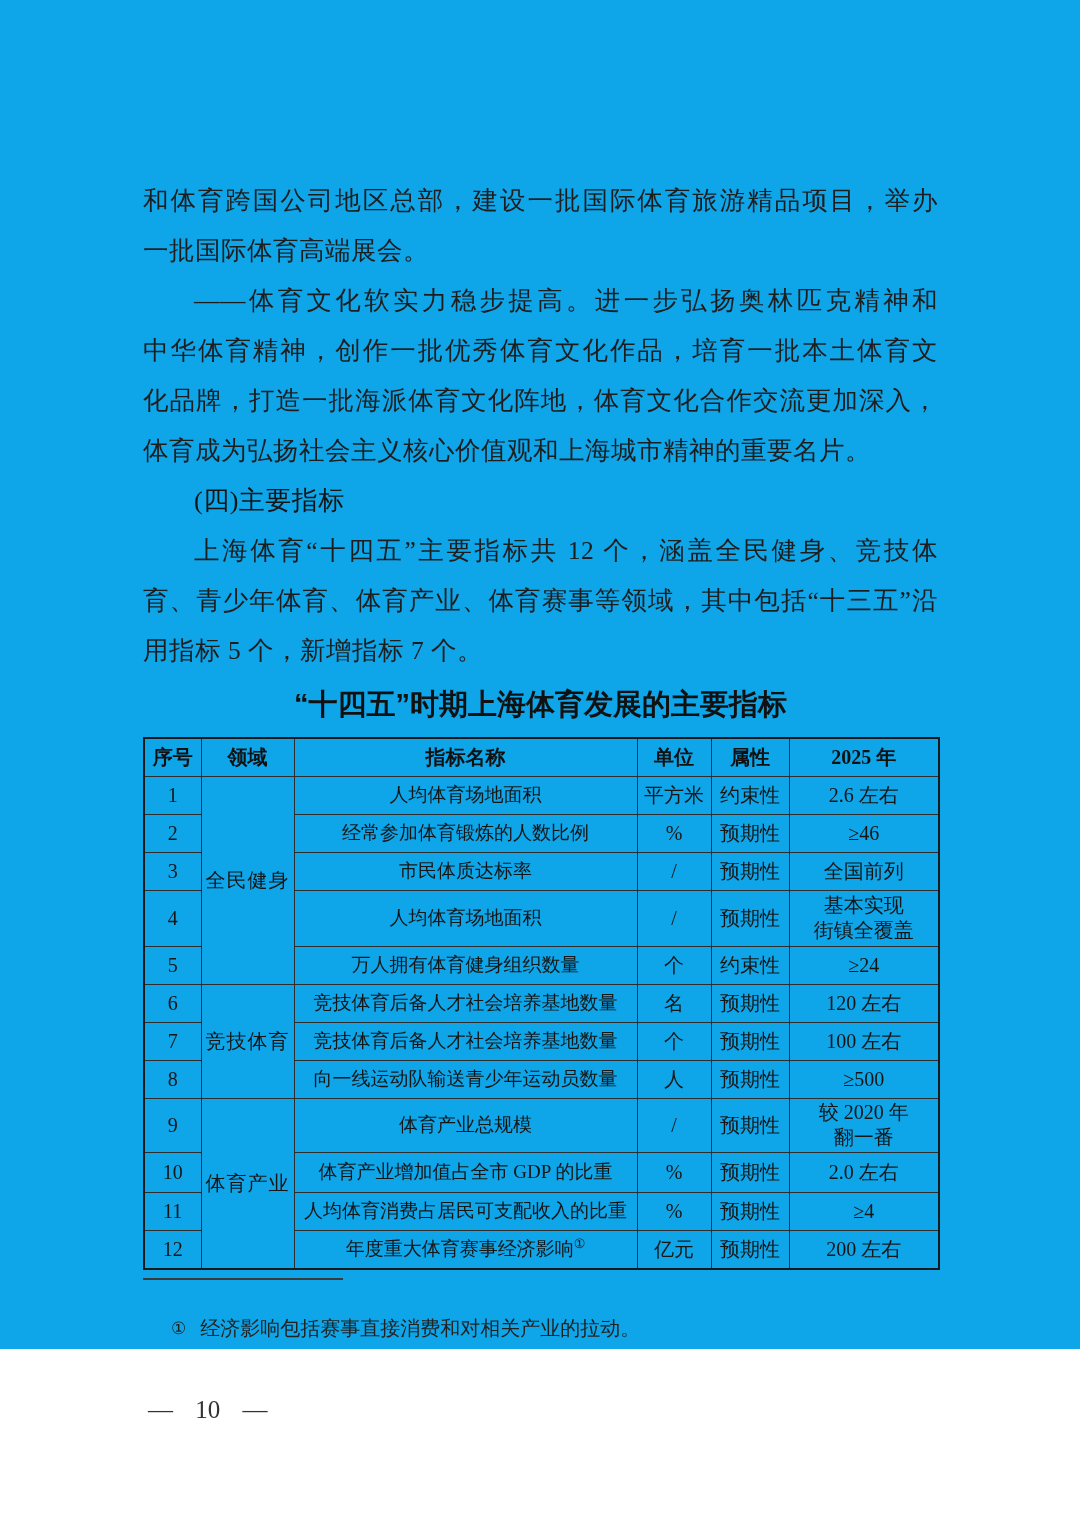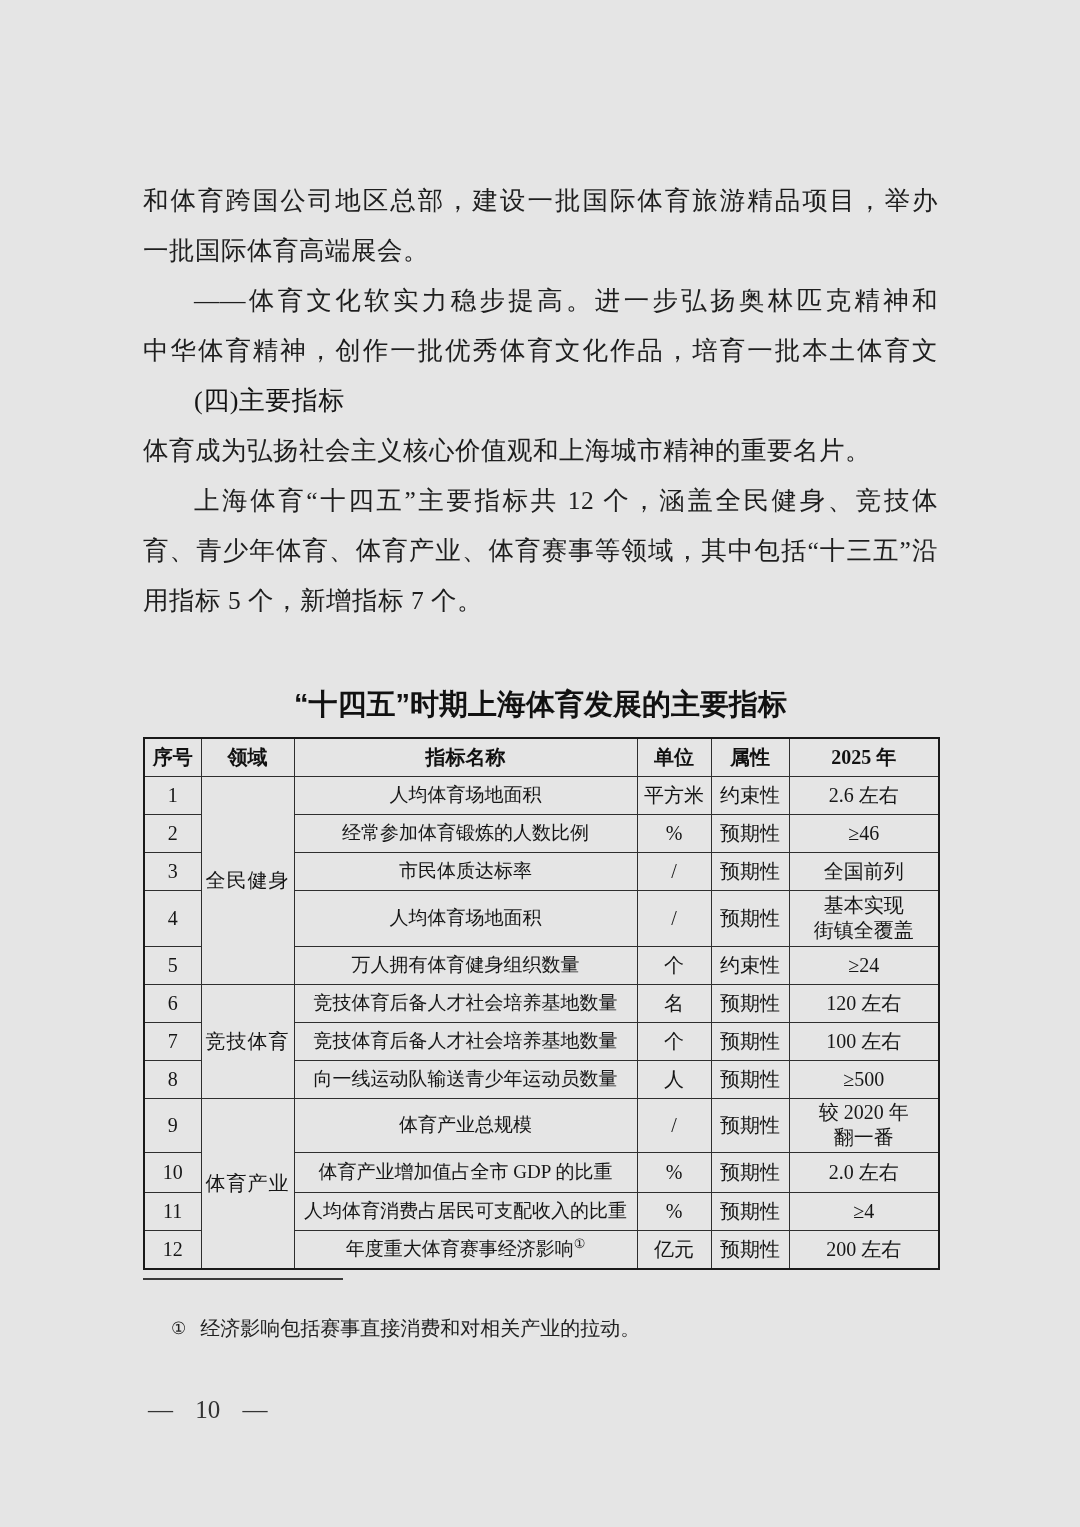--- a/index.html
+++ b/index.html
@@ -3,21 +3,21 @@
 <meta charset="utf-8">
 <style>
   html, body { margin: 0; padding: 0; }
   body {
     width: 1080px; height: 1527px;
     background: #ffffff;
     font-family: "Liberation Serif", "DejaVu Serif", serif;
     color: #1c1c1c;
     position: relative;
   }
-  .page { position: absolute; inset: 0; width: 1080px; height: 1527px; background: #e5e5e5; }
+  .page { position: absolute; inset: 0; width: 1080px; height: 1349px; background: #0ea5e9; }
 
   
   .text-block { position: absolute; left: 143px; top: 176px; width: 795px; }
   .line {
     height: 50px; line-height: 50px;
     font-size: 25.5px;
     letter-spacing: 0.5px;
     white-space: normal;
     overflow: hidden;
     color: #1e1e1e;
@@ -90,22 +90,23 @@
 </head>
 <body>
 
 <div class="page">
 
   <div class="text-block">
     <div class="line jfull">和体育跨国公司地区总部，建设一批国际体育旅游精品项目，举办</div>
     <div class="line">一批国际体育高端展会。</div>
     <div class="line jfull indent">——体育文化软实力稳步提高。进一步弘扬奥林匹克精神和</div>
     <div class="line jfull">中华体育精神，创作一批优秀体育文化作品，培育一批本土体育文</div>
+    <div class="line jfull">化品牌，打造一批海派体育文化阵地，体育文化合作交流更加深入，</div>
+    <div class="line">体育成为弘扬社会主义核心价值观和上海城市精神的重要名片。</div>
     <div class="line heading indent">(四)主要指标</div>
-    <div class="line">体育成为弘扬社会主义核心价值观和上海城市精神的重要名片。</div>
     <div class="line jfull indent">上海体育“十四五”主要指标共 12 个，涵盖全民健身、竞技体</div>
     <div class="line jfull">育、青少年体育、体育产业、体育赛事等领域，其中包括“十三五”沿</div>
     <div class="line">用指标 5 个，新增指标 7 个。</div>
   </div>
 
   <div class="table-title">“十四五”时期上海体育发展的主要指标</div>
 
   <table class="indicators">
     <colgroup>
       <col style="width:57px">

